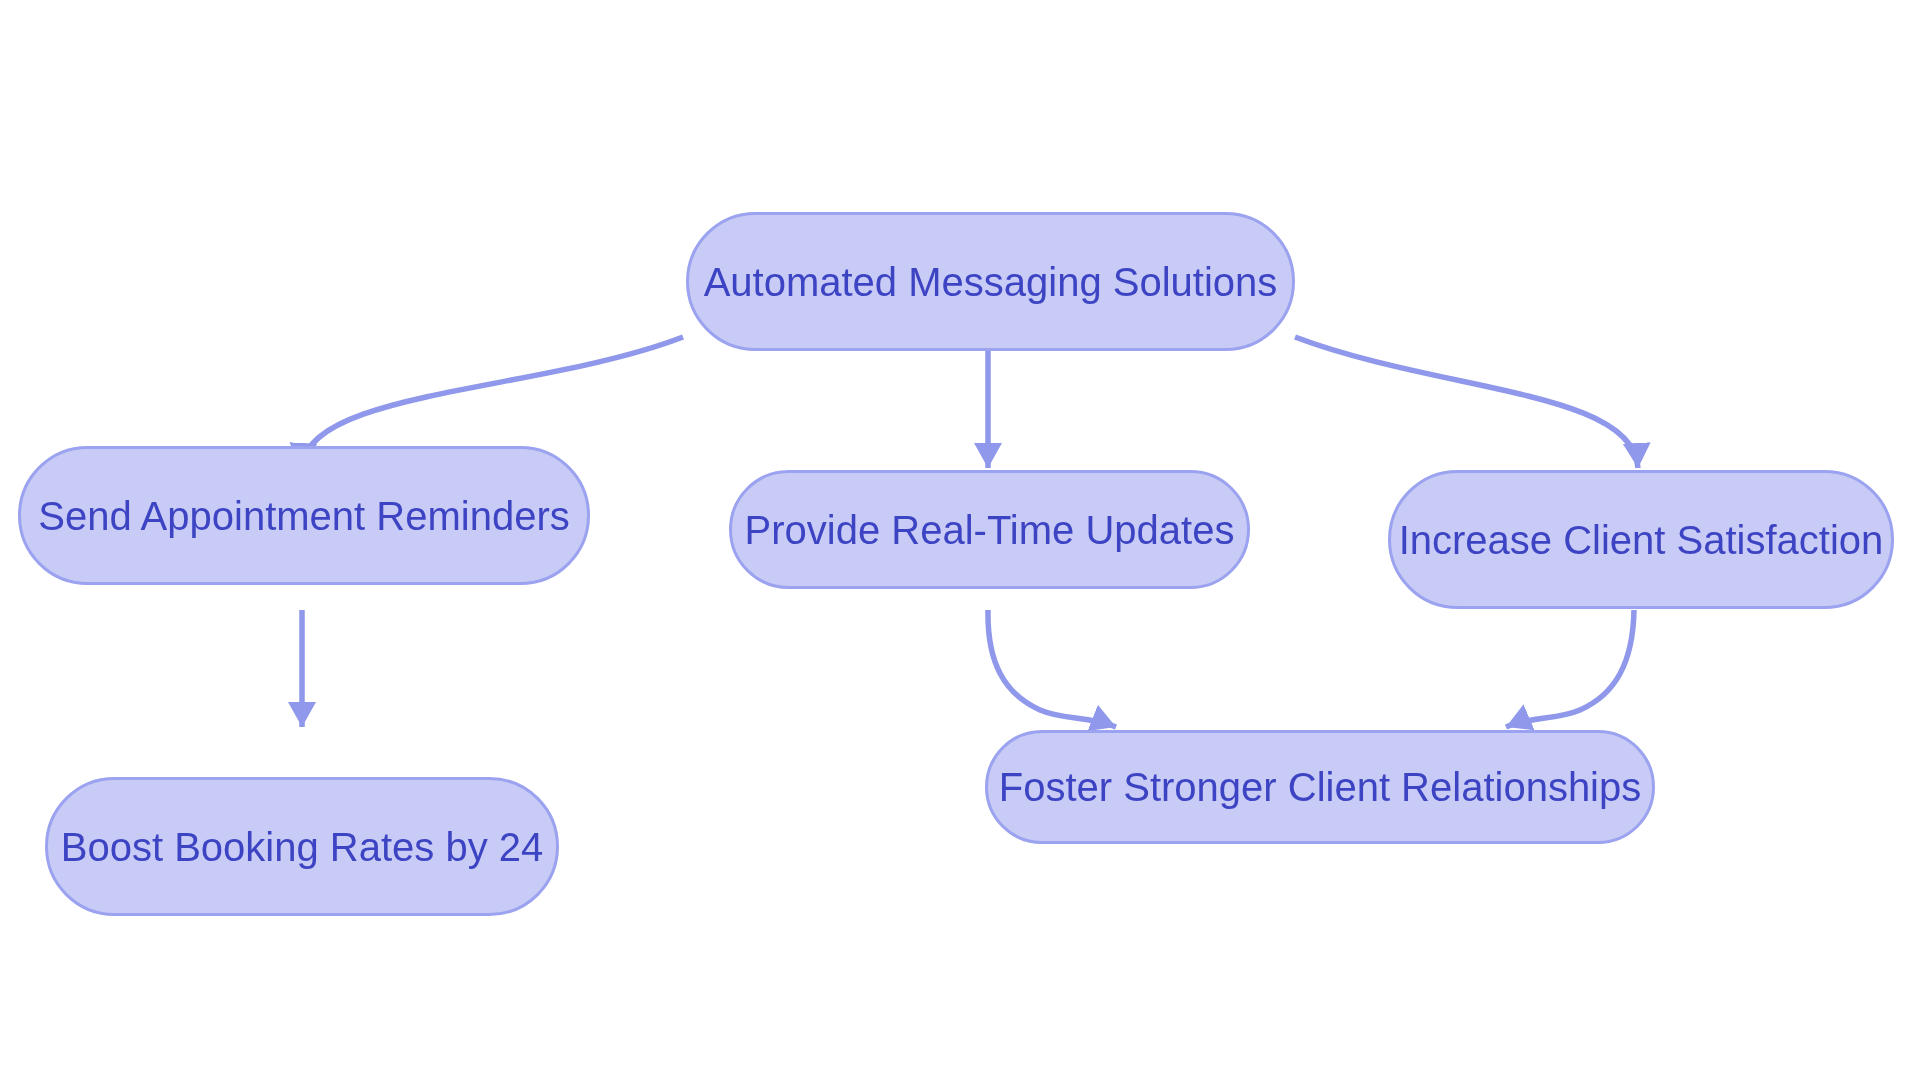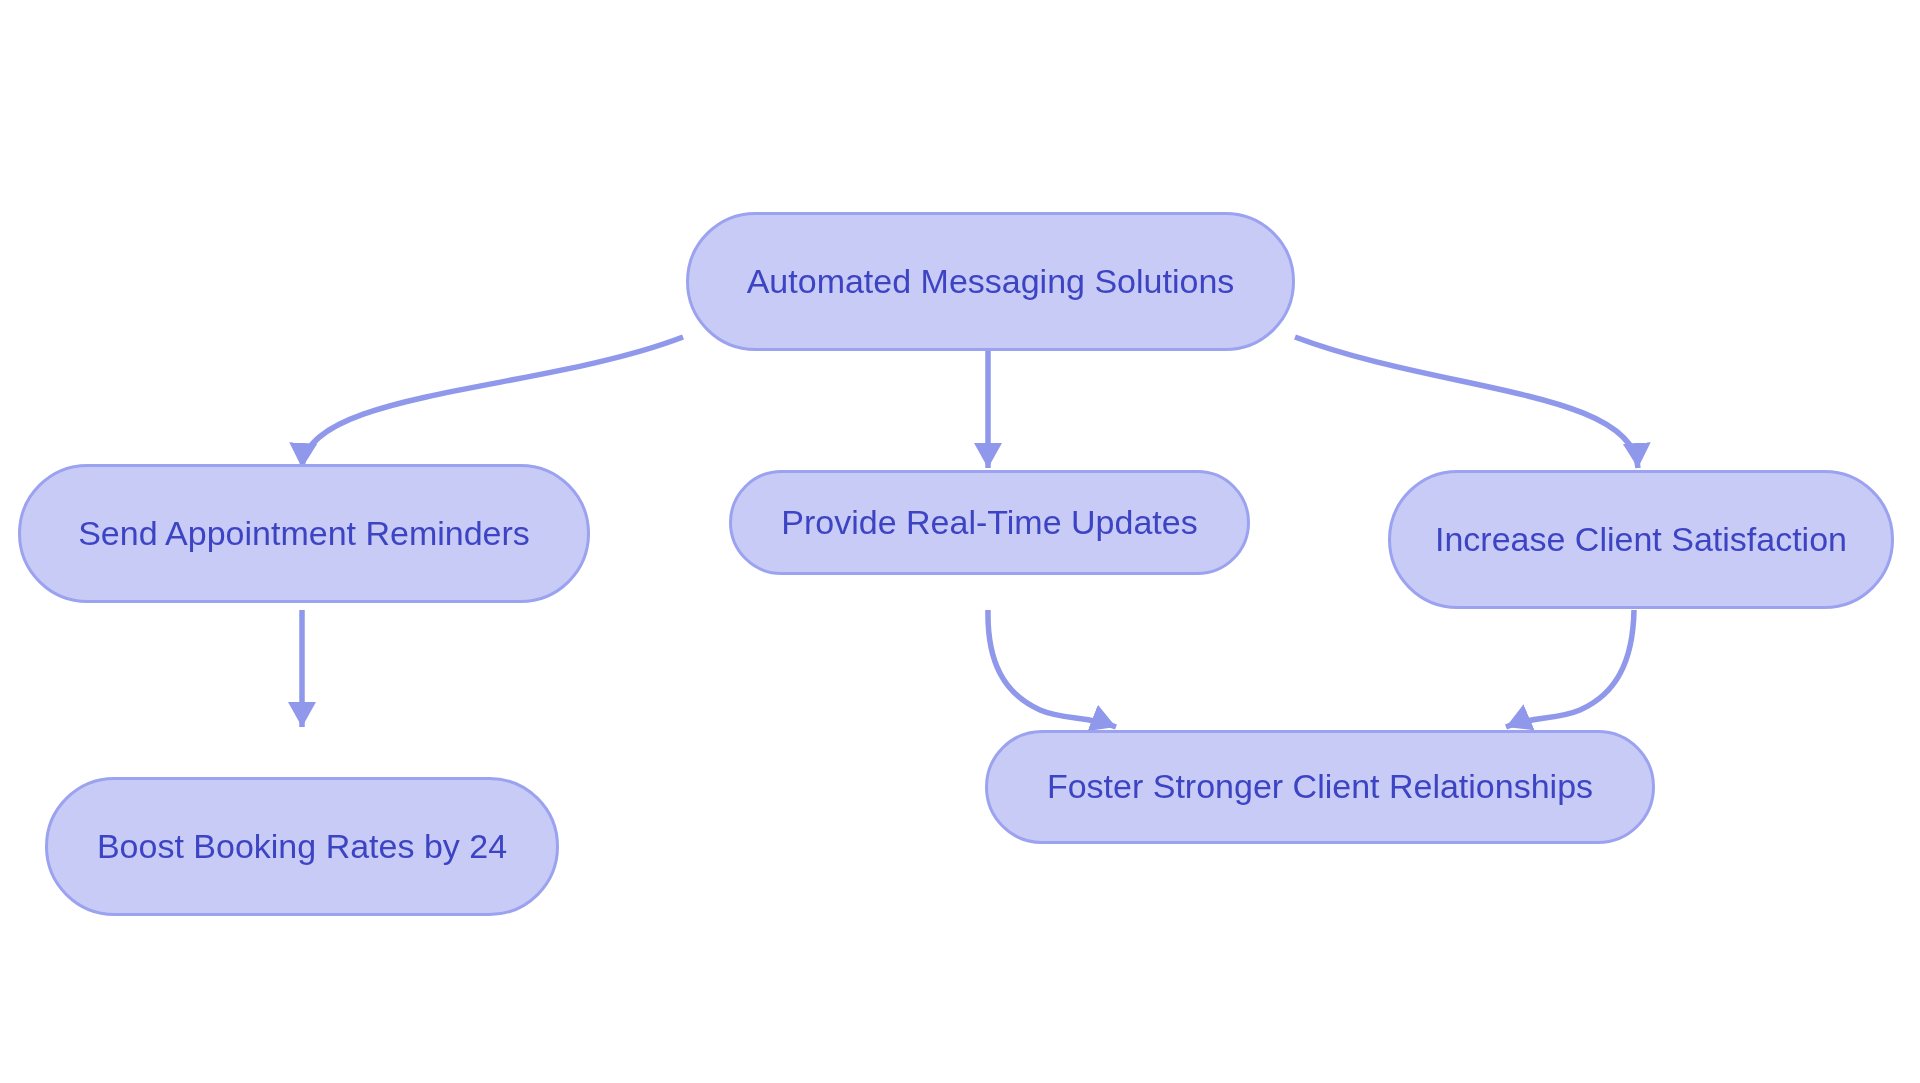--- a/index.html
+++ b/index.html
@@ -23,27 +23,27 @@
     position:absolute;
     box-sizing:border-box;
     background:var(--node-fill);
     border:3px solid var(--node-border);
     border-radius:70px;
     display:flex;align-items:center;justify-content:center;
     text-align:center;
   }
   .node-label{
     color:var(--node-text);
-    font-size:34px;
+    font-size:40px;
     line-height:1.15;
     white-space:nowrap;
   }
   .node-root{left:686px;top:212px;width:609px;height:139px;}
-  .node-reminders{left:18px;top:464px;width:572px;height:139px;}
-  .node-updates{left:729px;top:470px;width:521px;height:105px;}
+  .node-reminders{left:18px;top:446px;width:572px;height:139px;}
+  .node-updates{left:729px;top:470px;width:521px;height:119px;}
   .node-satisfaction{left:1388px;top:470px;width:506px;height:139px;}
   .node-booking{left:45px;top:730px;width:514px;height:139px;margin-top:47px;}
   .node-relationships{left:985px;top:730px;width:670px;height:114px;}
 </style>
 </head>
 <body>
 
 <div class="canvas">
 
   <svg class="edges" width="1920" height="1083" viewBox="0 0 1920 1083">

